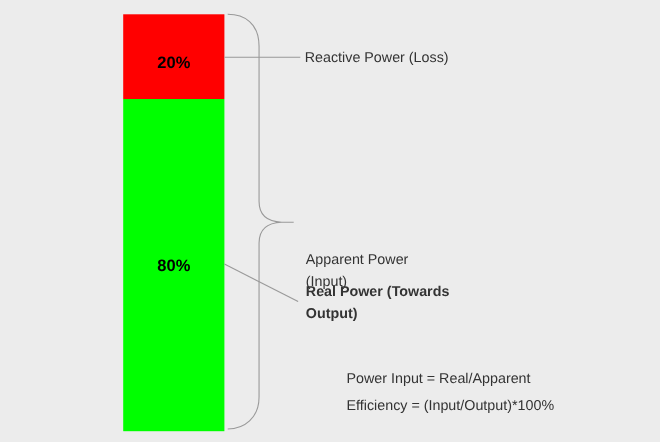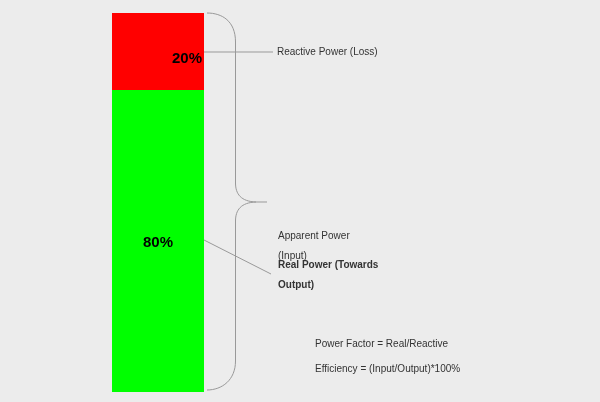--- a/index.html
+++ b/index.html
@@ -18,34 +18,34 @@
   .diagram-svg {
     position: absolute;
     left: 0;
     top: 0;
     width: 600px;
     height: 402px;
   }
   .txt {
     position: absolute;
     color: #333333;
-    font-size: 10px;
+    font-size: 13px;
     line-height: 20px;
     white-space: pre-line;
   }
   .pct {
     position: absolute;
     display: flex;
     align-items: center;
     justify-content: center;
     font-size: 15px;
     font-weight: bold;
     color: #000000;
   }
-  .pct-reactive { left: 112px; top: 13px;  width: 92px; height: 89px; padding-left: 29px; }
+  .pct-reactive { left: 112px; top: 13px;  width: 92px; height: 89px; }
   .pct-real     { left: 112px; top: 90px;  width: 92px; height: 302px; }
   .label-reactive { left: 277px; top: 43px;  line-height: 18px; }
   .label-apparent { left: 278px; top: 194px; margin-top: 32px; }
   .label-real     { left: 278px; top: 255px; font-weight: bold; }
   .formula-eff { left: 315px; top: 317px; line-height: 18px; margin-top: 43px; }
   .formula-pf  { left: 315px; top: 335px; line-height: 18px; }
 </style>
 </head>
 <body>
 
@@ -74,15 +74,15 @@
   <div class="pct pct-reactive">20%</div>
   <div class="pct pct-real">80%</div>
 
   <div class="txt label-reactive">Reactive Power (Loss)</div>
   <div class="txt label-apparent">Apparent Power
 (Input)</div>
   <div class="txt label-real">Real Power (Towards
 Output)</div>
 
   <div class="txt formula-eff">Efficiency = (Input/Output)*100%</div>
-  <div class="txt formula-pf">Power Factor = Real/Reactive</div>
+  <div class="txt formula-pf">Power Input = Real/Apparent</div>
 
 </div>
 
 </body></html>

